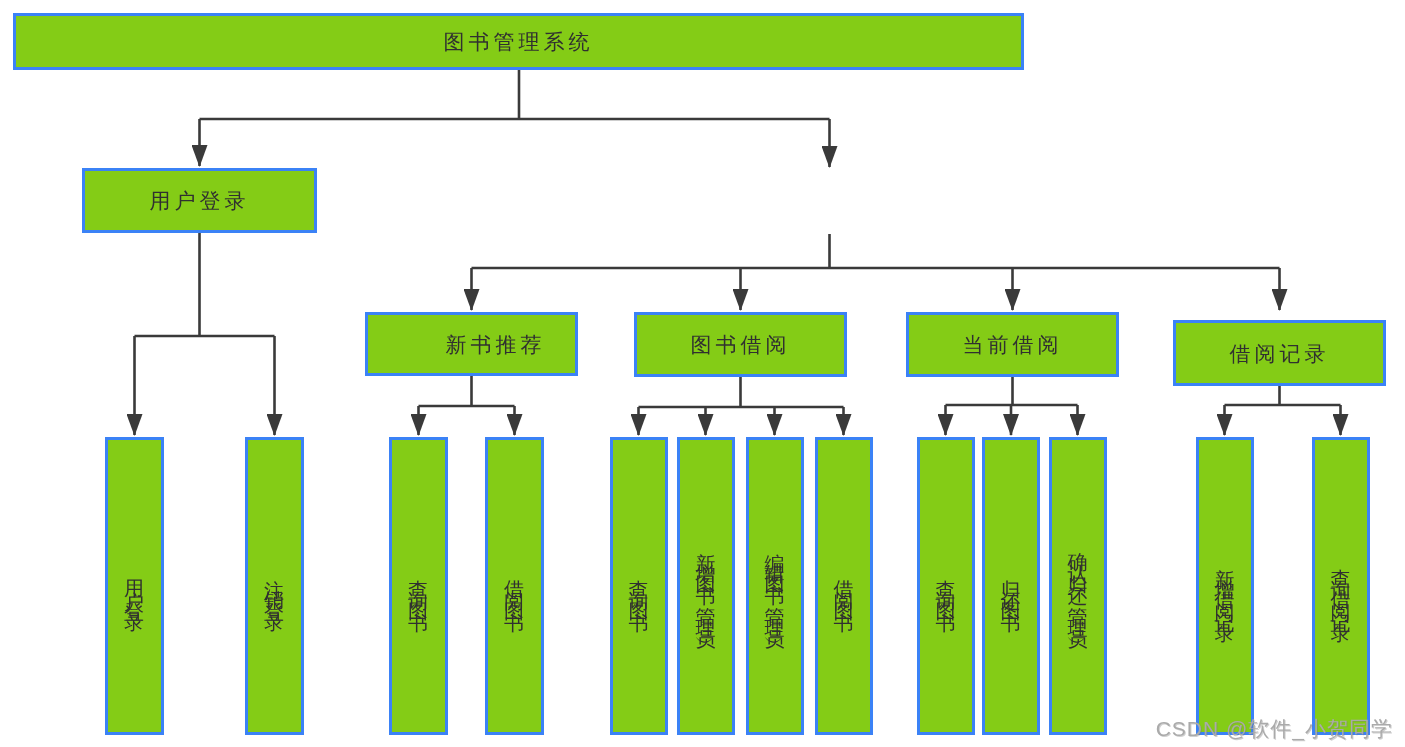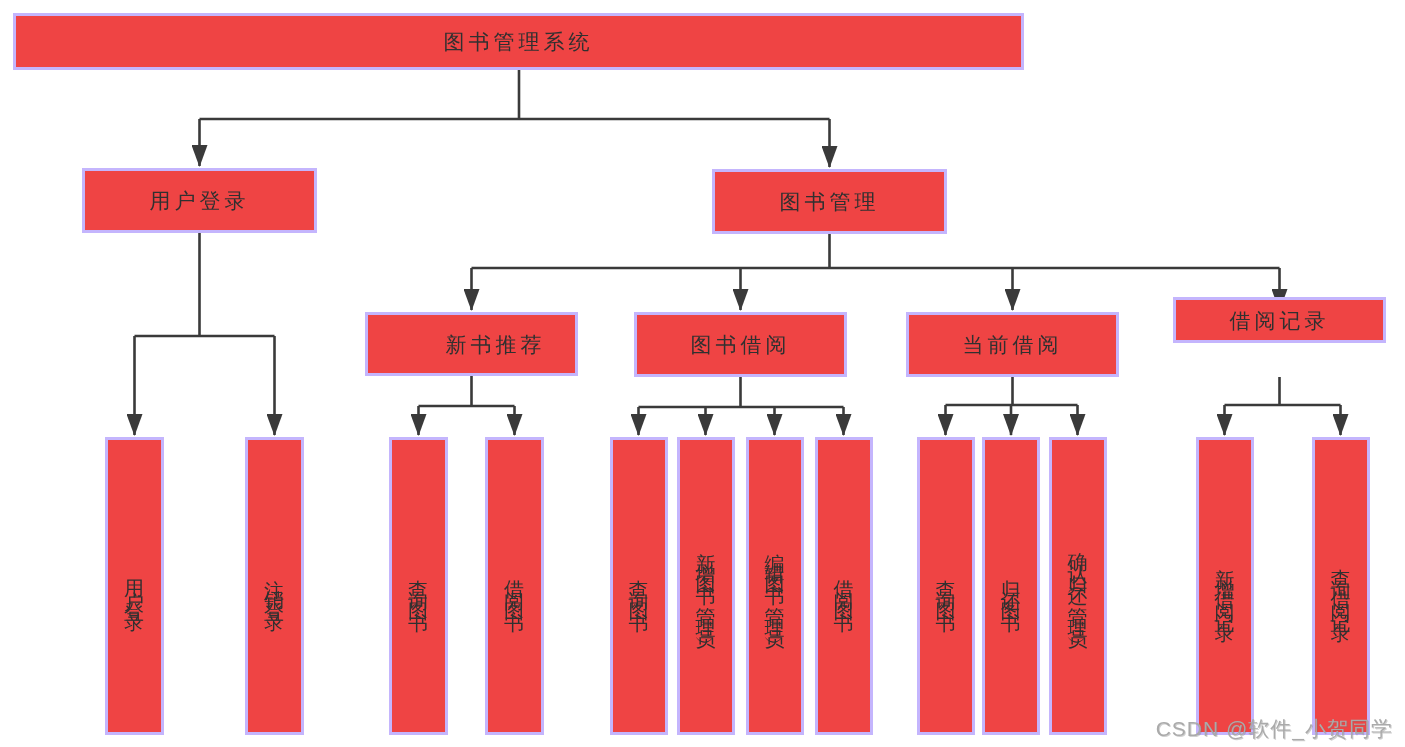--- a/index.html
+++ b/index.html
@@ -20,22 +20,22 @@
     position: absolute;
     left: 0;
     top: 0;
     width: 1405px;
     height: 747px;
     pointer-events: none;
   }
   .node {
     position: absolute;
     box-sizing: border-box;
-    border: 3px solid #c4b5fd;
-    background: #ef4444;
+    border: 3px solid #3b82f6;
+    background: #84cc16;
     display: flex;
     align-items: center;
     justify-content: center;
   }
   .htext {
     font-size: 21px;
     letter-spacing: 4px;
     line-height: 1;
     white-space: nowrap;
     color: #303030;
@@ -49,21 +49,21 @@
     white-space: nowrap;
     color: #303030;
   }
   
   .n-root          { left: 13px;   top: 13px;  width: 1011px; height: 57px; }
   .n-user-login    { left: 82px;   top: 168px; width: 235px;  height: 65px; }
   .n-book-mgmt     { left: 712px;  top: 169px; width: 235px;  height: 65px; }
   .n-new-rec       { left: 365px;  top: 312px; width: 213px;  height: 64px; padding-left: 48px; }
   .n-book-borrow   { left: 634px;  top: 312px; width: 213px;  height: 65px; }
   .n-cur-borrow    { left: 906px;  top: 312px; width: 213px;  height: 65px; }
-  .n-borrow-rec    { left: 1173px; top: 297px; width: 213px;  height: 46px; }
+  .n-borrow-rec    { left: 1173px; top: 320px; width: 213px;  height: 66px; }
   .leaf            { top: 437px; height: 298px; }
   .l1  { left: 105px;  width: 59px; }
   .l2  { left: 245px;  width: 59px; }
   .l3  { left: 389px;  width: 59px; }
   .l4  { left: 485px;  width: 59px; }
   .l5  { left: 610px;  width: 58px; }
   .l6  { left: 677px;  width: 58px; }
   .l7  { left: 746px;  width: 58px; }
   .l8  { left: 815px;  width: 58px; }
   .l9  { left: 917px;  width: 58px; }
@@ -144,23 +144,20 @@
     </g>
   </svg>
 
   <div class="node n-root">
     <span class="htext">图书管理系统</span>
   </div>
 
   <div class="node n-user-login">
     <span class="htext">用户登录</span>
   </div>
-  <div class="node n-book-mgmt">
-    <span class="htext">图书管理</span>
-  </div>
 
   <div class="node n-new-rec">
     <span class="htext">新书推荐</span>
   </div>
   <div class="node n-cur-borrow">
     <span class="htext">当前借阅</span>
   </div>
   <div class="node n-book-borrow">
     <span class="htext">图书借阅</span>
   </div>

